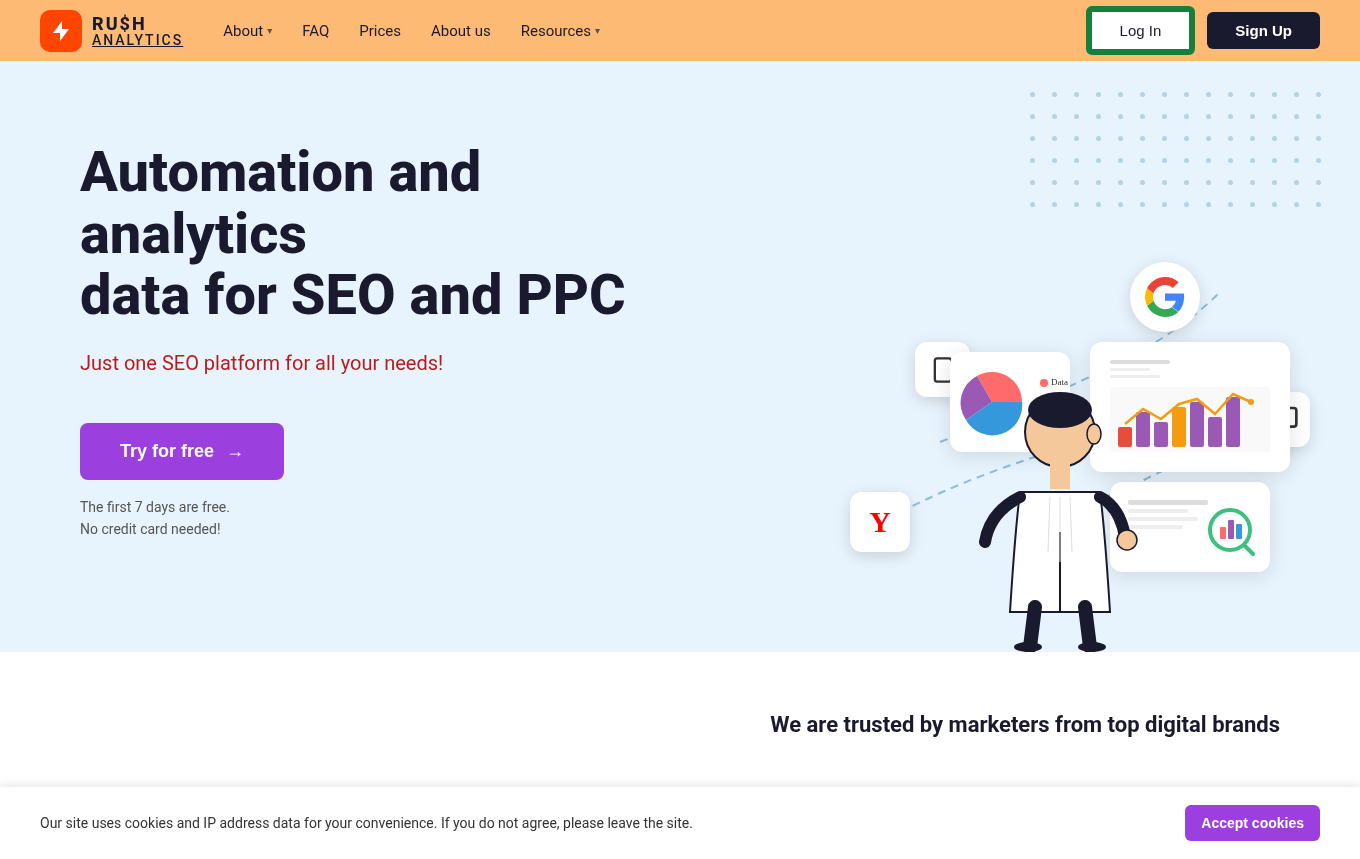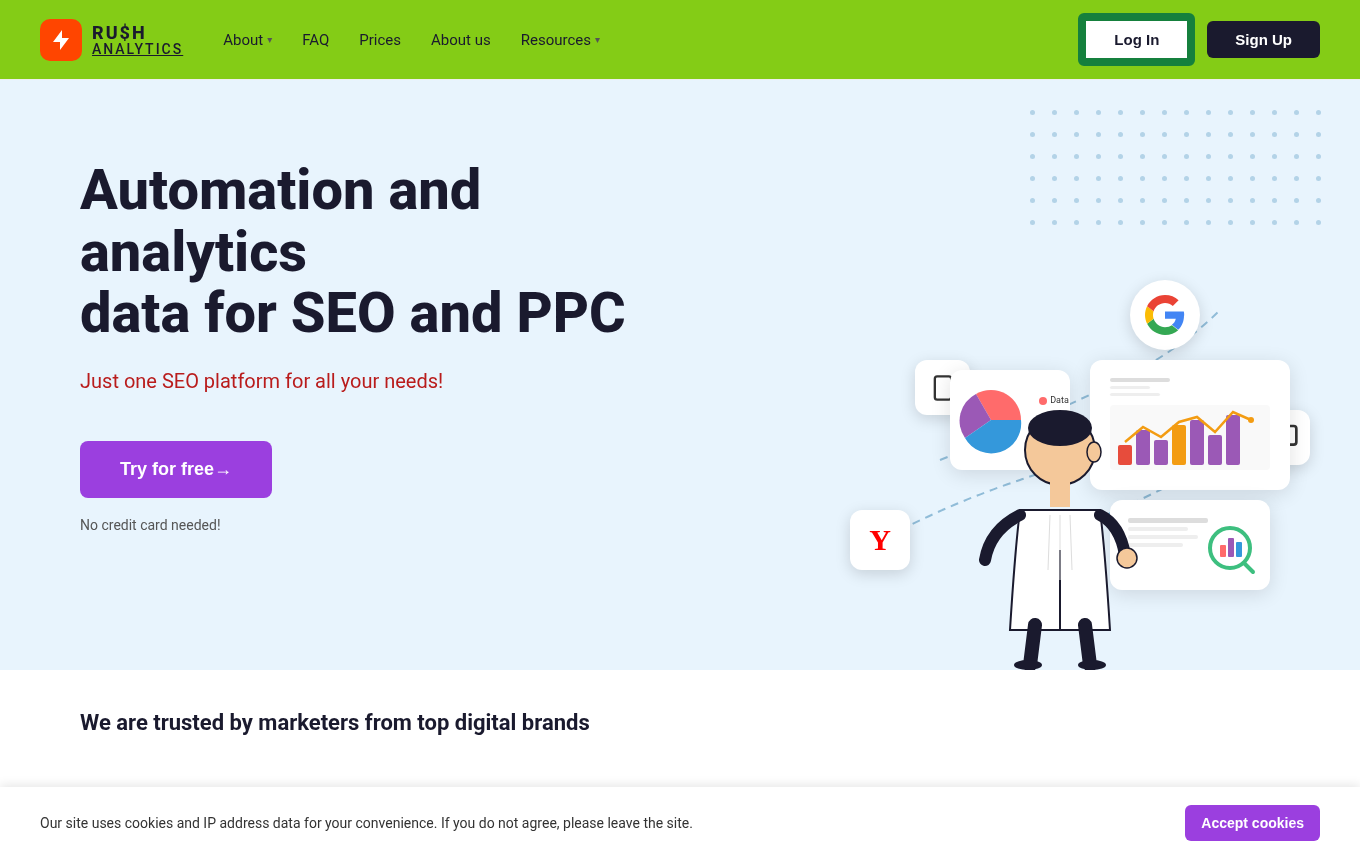--- a/index.html
+++ b/index.html
@@ -4,22 +4,22 @@
   <style>
     * { margin: 0; padding: 0; box-sizing: border-box; }
     body { font-family: -apple-system, BlinkMacSystemFont, 'Segoe UI', Roboto, sans-serif; background: #fff; overflow-x: hidden; }
 
     
     .navbar {
       display: flex;
       align-items: center;
       justify-content: space-between;
       padding: 0 40px;
-      height: 80px;
-      background: #84cc16;
+      height: 62px;
+      background: #fdba74;
       border-bottom: 1px solid #eee;
       position: relative;
       z-index: 10;
     }
     .navbar-left { display: flex; align-items: center; gap: 40px; }
     .logo { display: flex; align-items: center; gap: 10px; text-decoration: none; }
     .logo-icon {
       width: 42px; height: 42px;
       background: #ff4500;
       border-radius: 10px;
@@ -34,25 +34,25 @@
       font-size: 15px;
       color: #1a1a2e;
       text-decoration: none;
       cursor: pointer;
       display: flex; align-items: center; gap: 4px;
     }
     .chevron { font-size: 10px; color: #555; }
     .navbar-right { display: flex; align-items: center; gap: 12px; }
     .btn-login {
       padding: 10px 28px;
-      border: 8px solid #15803d;
+      border: 6px solid #15803d;
       background: #fff;
       border-radius: 6px;
       font-size: 15px;
-      font-weight: 700;
+      font-weight: 400;
       cursor: pointer;
       color: #1a1a2e;
     }
     .btn-signup {
       padding: 10px 28px;
       border: none;
       background: #1a1a2e;
       border-radius: 6px;
       font-size: 15px;
       font-weight: 600;
@@ -83,21 +83,21 @@
       margin-bottom: 24px;
     }
     .hero-subtitle {
       font-size: 20px;
       color: #b91c1c;
       margin-bottom: 48px;
     }
     .btn-try-free {
       display: inline-flex;
       align-items: center;
-      gap: 0;
+      gap: 12px;
       background: #9b3fdf;
       color: #fff;
       border: none;
       border-radius: 8px;
       padding: 18px 40px;
       font-size: 18px;
       font-weight: 600;
       cursor: pointer;
       margin-bottom: 16px;
     }
@@ -212,22 +212,22 @@
       right: 200px;
       width: 200px;
       height: 300px;
       display: flex;
       align-items: flex-end;
       justify-content: center;
     }
 
     
     .trusted-section {
-      padding: 40px 80px 40px;
-      text-align: left;
+      padding: 60px 80px 40px;
+      text-align: right;
     }
     .trusted-title {
       font-size: 22px;
       font-weight: 700;
       color: #1a1a2e;
     }
 
     
     .cookie-banner {
       position: fixed;
@@ -306,20 +306,21 @@
     <h1 class="hero-title">
       <span>Automation and analytics</span><br>
       <span>data for SEO and PPC</span>
     </h1>
     <p class="hero-subtitle">Just one SEO platform for all your needs!</p>
     <button class="btn-try-free">
       <span>Try for free</span>
       <span class="btn-arrow">→</span>
     </button>
     <div class="hero-note">
+      <p>The first 7 days are free.</p>
       <p>No credit card needed!</p>
     </div>
   </div>
 
   <div class="hero-illustration">
 
     <div class="dot-grid" id="dot-grid">
         <div class="dot"></div>
         <div class="dot"></div>
         <div class="dot"></div>
@@ -447,21 +448,21 @@
         <circle cx="40" cy="40" r="30" fill="#f0f0f0"></circle>
 
         <path d="M40,40 L70,40 A30,30 0 0,0 25,14 Z" fill="#ff6b6b"></path>
 
         <path d="M40,40 L25,14 A30,30 0 0,0 14,58 Z" fill="#9b59b6"></path>
 
         <path d="M40,40 L14,58 A30,30 0 0,0 70,40 Z" fill="#3498db"></path>
 
       </svg>
       <div style="margin-left: 8px; font-size: 9px; color:#333;">
-        <div style="display:flex;align-items:flex-end;gap:3px;margin-bottom:16px;"><span style="width:8px;height:8px;background:#ff6b6b;border-radius:50%;display:inline-block;"></span>Data</div>
+        <div style="display:flex;align-items:flex-end;gap:3px;margin-bottom:16px;font-family:Liberation Serif, serif;"><span style="width:8px;height:8px;background:#ff6b6b;border-radius:50%;display:inline-block;"></span>Data</div>
         <div style="display:flex;align-items:center;gap:3px;margin-bottom:4px;"><span style="width:8px;height:8px;background:#9b59b6;border-radius:50%;display:inline-block;"></span>SEO</div>
         <div style="display:flex;align-items:center;gap:3px;"><span style="width:8px;height:8px;background:#3498db;border-radius:50%;display:inline-block;"></span>PPC</div>
       </div>
     </div>
 
     <div class="dashboard-card card-chart-2">
       <svg width="180" height="110" viewBox="0 0 180 110" xmlns="http://www.w3.org/2000/svg">
 
         <rect x="10" y="8" width="60" height="4" rx="2" fill="#ddd"></rect>
         <rect x="10" y="16" width="40" height="3" rx="2" fill="#eee"></rect>

